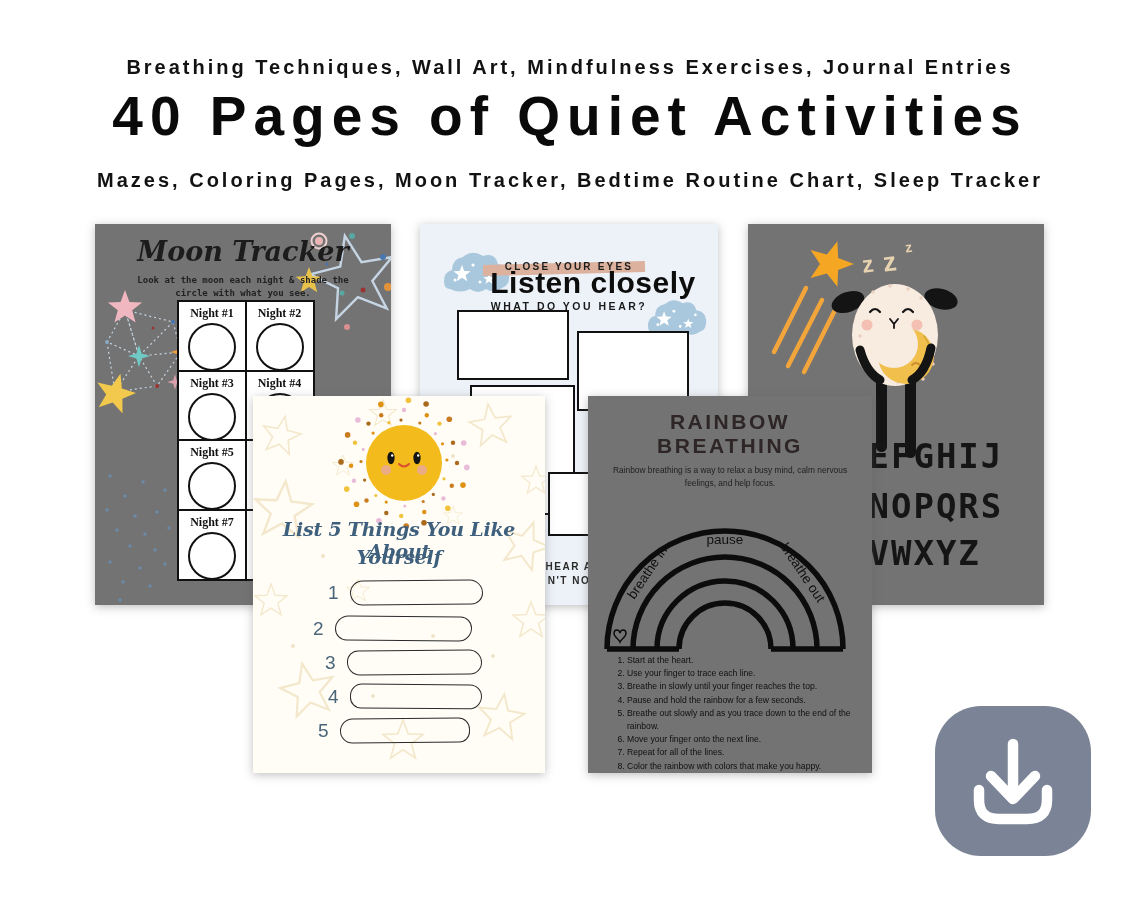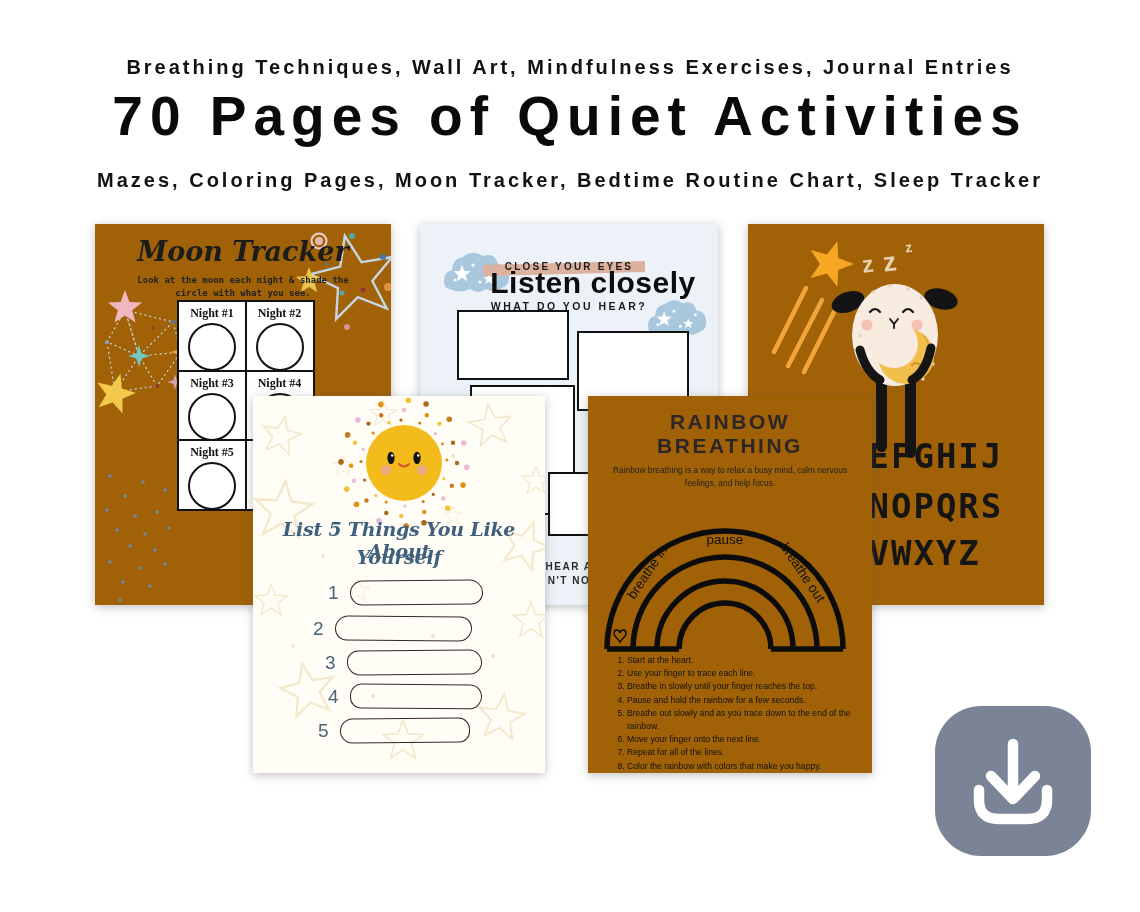--- a/index.html
+++ b/index.html
@@ -7,21 +7,21 @@
   .canvas{position:relative;width:1140px;height:912px;background:#fff;overflow:hidden;}
 
   
   .tagline{position:absolute;left:0;width:100%;text-align:center;font-weight:bold;color:#121212;}
   .tagline-top{top:56px;font-size:20px;letter-spacing:3px;}
   .main-title{position:absolute;left:0;top:84px;width:100%;margin:0;text-align:center;
     font-size:55px;font-weight:bold;letter-spacing:7px;color:#0a0a0a;}
   .tagline-bottom{top:169px;font-size:20px;letter-spacing:3px;font-weight:bold;}
 
   
-  .page{position:absolute;background:#a16207;box-shadow:0 2px 9px rgba(90,90,90,.38);overflow:hidden;}
+  .page{position:absolute;background:#737373;box-shadow:0 2px 9px rgba(90,90,90,.38);overflow:hidden;}
   .z1{z-index:1}.z2{z-index:2}
   .mono{font-family:"DejaVu Sans Mono",monospace;}
   .script{font-family:"DejaVu Serif",serif;font-style:italic;}
 
   
   #moonPage{left:95px;top:224px;width:296px;height:381px;}
   .moon-decor{position:absolute;inset:0;width:100%;height:100%;}
   .moon-title{position:absolute;left:0;top:12px;width:100%;text-align:center;
     font-size:27px;font-weight:bold;color:#1c1c1c;}
   .moon-sub{position:absolute;left:50%;top:50px;transform:translateX(-50%);width:222px;
@@ -128,21 +128,21 @@
         <use href="#star5" transform="translate(47,31) scale(0.6)" fill="#ffffff"></use>
         <circle cx="31" cy="17" r="1.6" fill="#fff"></circle>
           <circle cx="55" cy="21" r="1.5" fill="#fff"></circle>
         <circle cx="13" cy="32" r="1.5" fill="#fff"></circle>
           <circle cx="38" cy="34" r="1.5" fill="#fff"></circle>
       </g>
     </defs>
   </svg>
 
   <div class="tagline tagline-top">Breathing Techniques, Wall Art, Mindfulness Exercises, Journal Entries</div>
-  <h1 class="main-title">70 Pages of Quiet Activities</h1>
+  <h1 class="main-title">40 Pages of Quiet Activities</h1>
   <div class="tagline tagline-bottom">Mazes, Coloring Pages, Moon Tracker, Bedtime Routine Chart, Sleep Tracker</div>
 
   <section class="page z1" id="moonPage">
     <svg class="moon-decor" viewBox="0 0 296 381">
       <use href="#star5" transform="translate(259,55) rotate(-12) scale(4.4)" fill="none" stroke="#c5d5e3" stroke-width="0.55"></use>
       <circle cx="224" cy="17" r="4" fill="#eab6b6"></circle>
         <circle cx="224" cy="17" r="7.5" fill="none" stroke="#eed0d0" stroke-width="2"></circle>
       <circle cx="257" cy="12" r="3" fill="#57a8a4"></circle>
       <circle cx="288" cy="33" r="3" fill="#4a76b0"></circle>
       <circle cx="293" cy="63" r="4" fill="#e2923a"></circle>
@@ -203,20 +203,30 @@
           <div class="mt-circle"></div>
         </div>
         <div class="mt-cell">
           <div class="mt-label">Night #4</div>
           <div class="mt-circle"></div>
         </div>
       </div>
       <div class="mt-row">
         <div class="mt-cell">
           <div class="mt-label">Night #5</div>
+          <div class="mt-circle"></div>
+        </div>
+        <div class="mt-cell">
+          <div class="mt-label"></div>
+          <div class="mt-circle"></div>
+        </div>
+      </div>
+      <div class="mt-row">
+        <div class="mt-cell">
+          <div class="mt-label">Night #7</div>
           <div class="mt-circle"></div>
         </div>
         <div class="mt-cell">
           <div class="mt-label"></div>
           <div class="mt-circle"></div>
         </div>
       </div>
     </div>
   </section>
 

